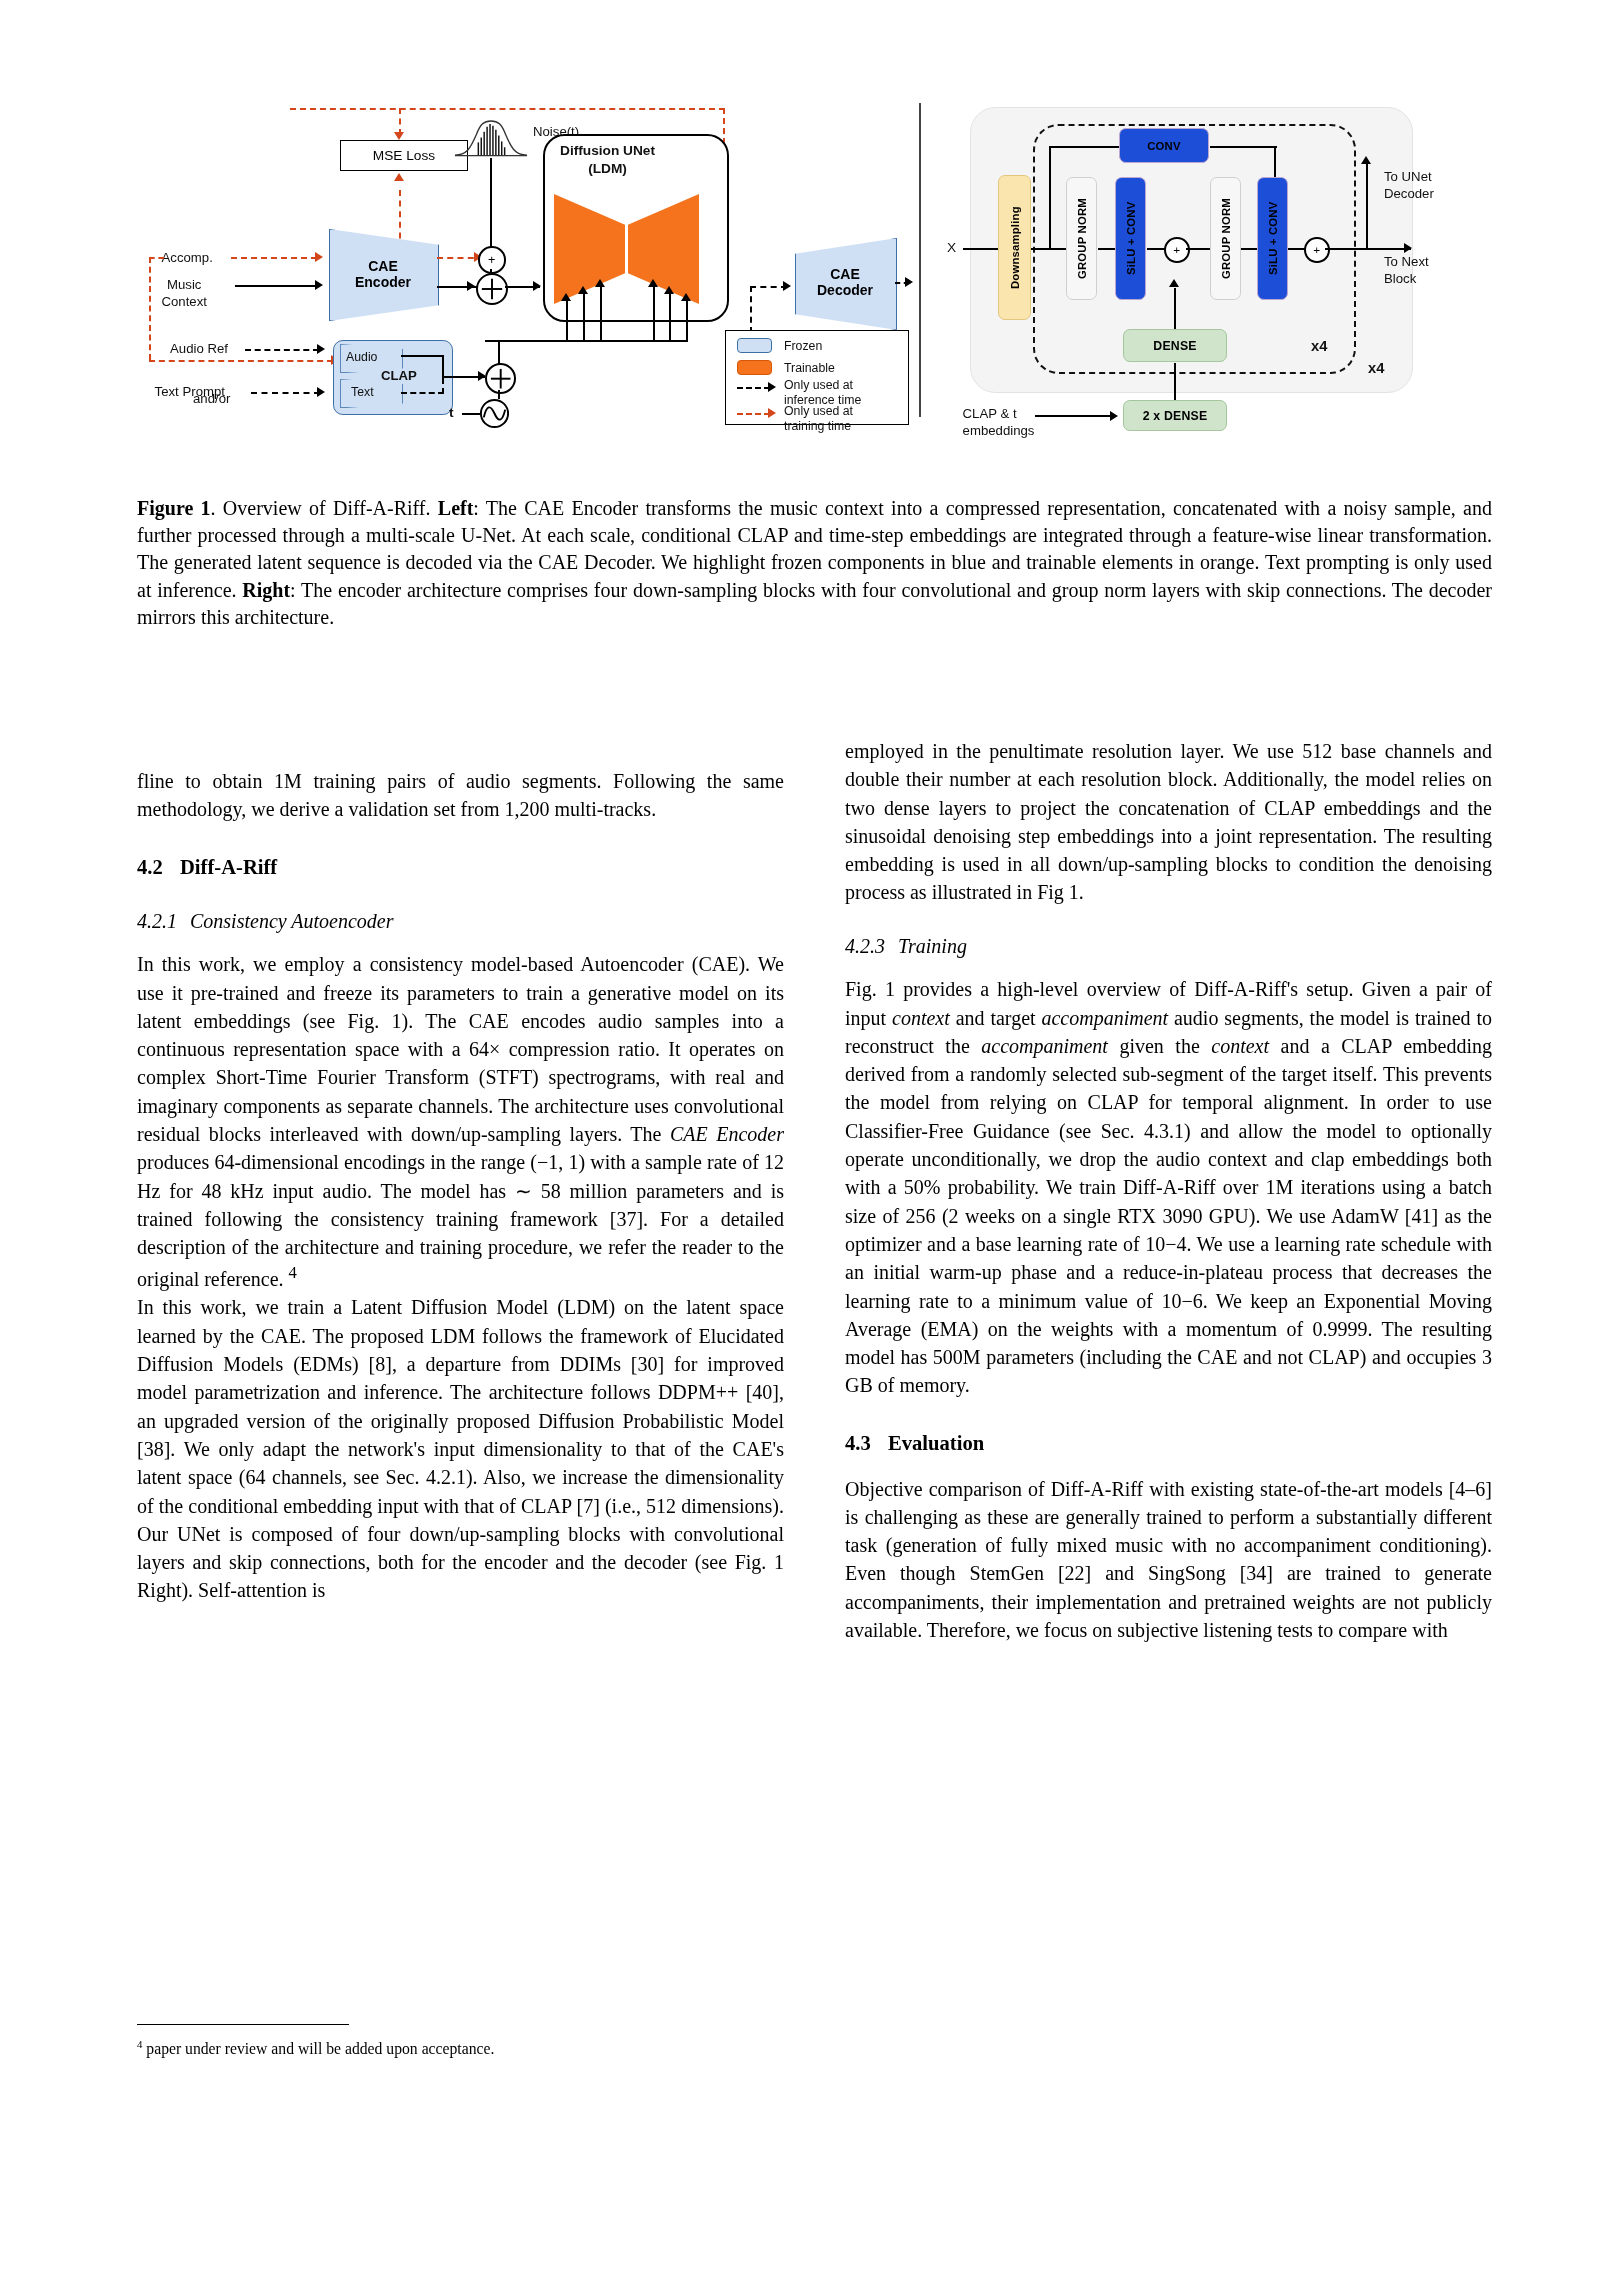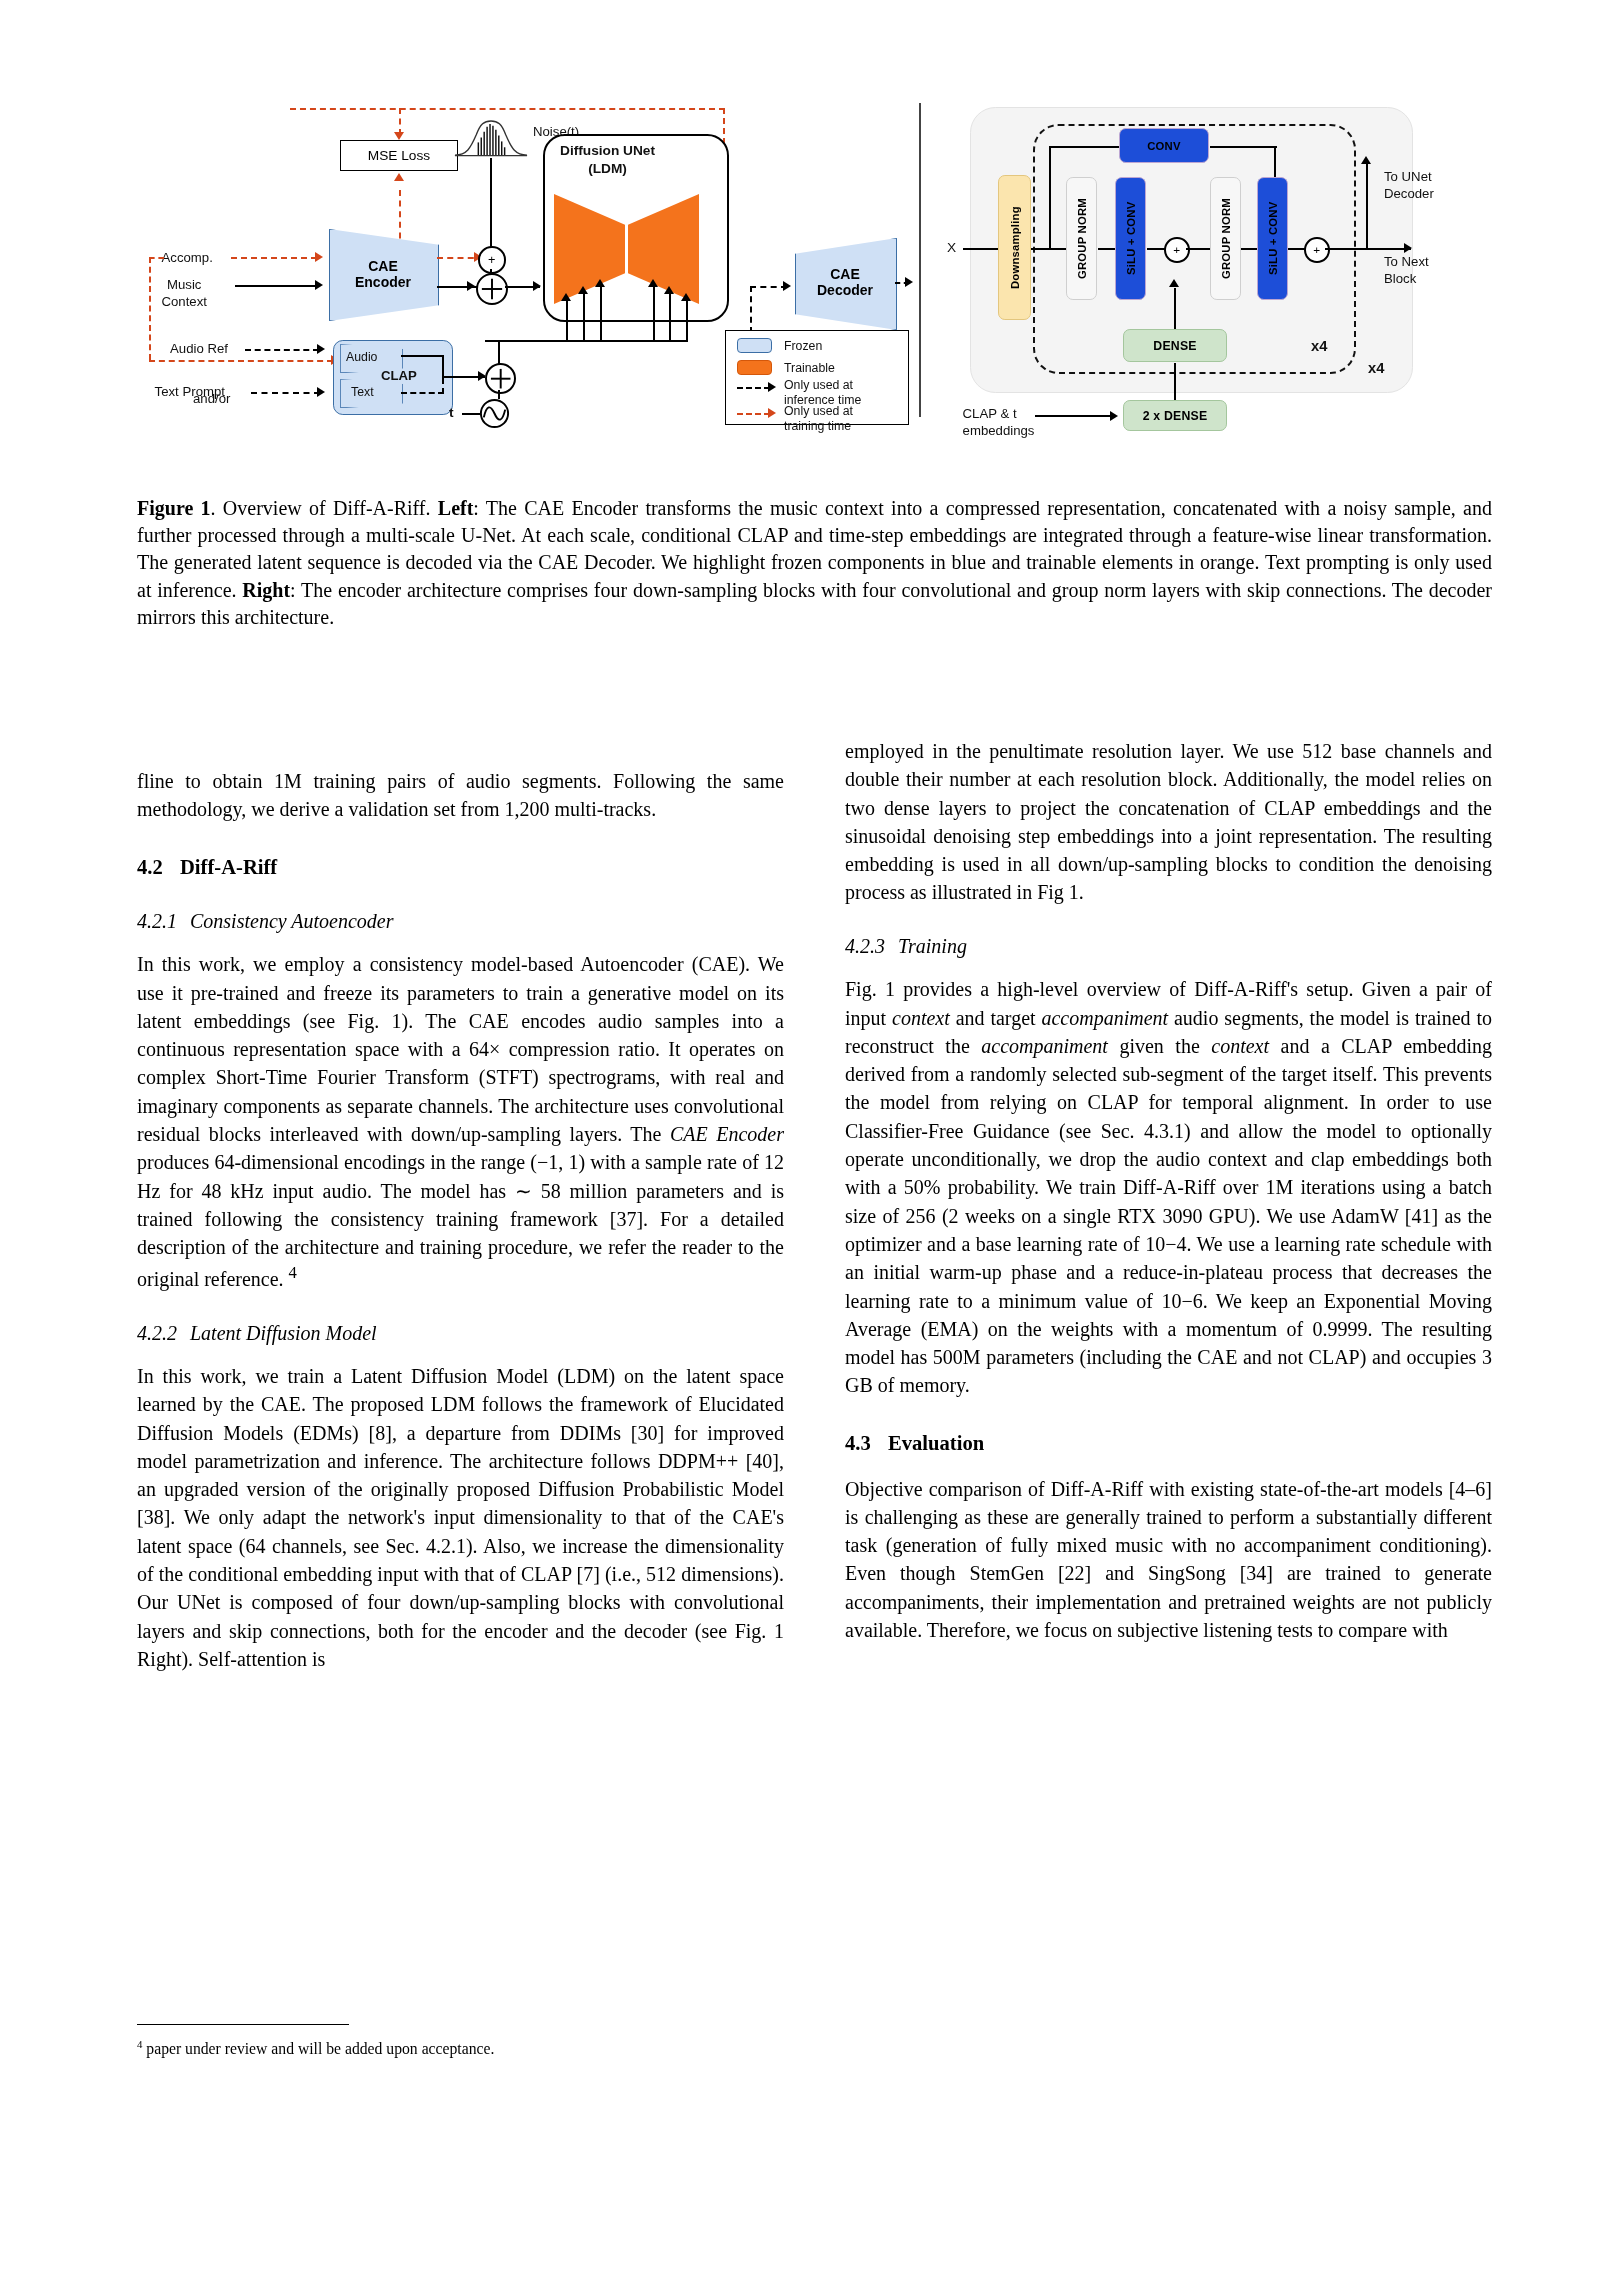--- a/index.html
+++ b/index.html
@@ -245,21 +245,21 @@
   <div class="figure-wrap">
 
     <div class="fig-left">
 
       <div class="rwire h" style="left:153px; top:14.7px; width:435px;"></div>
       <div class="rwire v" style="left:586px; top:14.7px; height:176px;"></div>
       <div class="rwire h" style="left:457px; top:191px; width:131px;"></div>
       <div class="rwire v" style="left:262px; top:14.7px; height:27.4px;"></div>
       <div class="arrowhead ah-d-red" style="left:257px; top:39px;"></div>
 
-      <div class="node" style="left:203px; top:47px; width:118px; height:31px; border:1.6px solid #000; background:#fff;">
+      <div class="node" style="left:203px; top:47px; width:128px; height:31px; border:1.6px solid #000; background:#fff;">
         <span style="font-size:13.7px;">MSE Loss</span>
       </div>
 
       <div class="rwire v" style="left:262px; top:97px; height:59px;"></div>
       <div class="arrowhead ah-u-red" style="left:257px; top:80px;"></div>
 
       <svg style="position:absolute; left:316px; top:25.5px; width:76px; height:39px;" viewBox="0 0 78 40">
         <path d="M2 37 C14 37 18 30 24 16 C28 5 32 2 39 2 C46 2 50 5 54 16 C60 30 64 37 76 37" fill="none" stroke="#333" stroke-width="1.4"></path>
         <g stroke="#111" stroke-width="1.5">
           <line x1="26" y1="37" x2="26" y2="24"></line>
@@ -501,21 +501,20 @@
 
   <div class="col left">
     <p>fline to obtain 1M training pairs of audio segments. Following the same methodology, we derive a validation set from 1,200 multi-tracks.</p>
 
     <h2 class="sec"><span class="num">4.2</span><span>Diff-A-Riff</span></h2>
 
     <h3 class="subsec"><span class="num">4.2.1</span><span>Consistency Autoencoder</span></h3>
 
     <p><span>In this work, we employ a consistency model-based Autoencoder (CAE). We use it pre-trained and freeze its parameters to train a generative model on its latent embeddings (see Fig. 1). The CAE encodes audio samples into a continuous representation space with a 64× compression ratio. It operates on complex Short-Time Fourier Transform (STFT) spectrograms, with real and imaginary components as separate channels. The architecture uses convolutional residual blocks interleaved with down/up-sampling layers. The </span><em>CAE Encoder</em><span> produces 64-dimensional encodings in the range (−1, 1) with a sample rate of 12 Hz for 48 kHz input audio. The model has ∼ 58 million parameters and is trained following the consistency training framework [37]. For a detailed description of the architecture and training procedure, we refer the reader to the original reference. </span><sup>4</sup></p>
 
-    <h3 class="subsec"><span class="num">4.2.2</span><span>Latent Diffusion Model</span></h3>
 
     <p>In this work, we train a Latent Diffusion Model (LDM) on the latent space learned by the CAE. The proposed LDM follows the framework of Elucidated Diffusion Models (EDMs) [8], a departure from DDIMs [30] for improved model parametrization and inference. The architecture follows DDPM++ [40], an upgraded version of the originally proposed Diffusion Probabilistic Model [38]. We only adapt the network's input dimensionality to that of the CAE's latent space (64 channels, see Sec. 4.2.1). Also, we increase the dimensionality of the conditional embedding input with that of CLAP [7] (i.e., 512 dimensions). Our UNet is composed of four down/up-sampling blocks with convolutional layers and skip connections, both for the encoder and the decoder (see Fig. 1 Right). Self-attention is</p>
   </div>
 
   <div class="footnote-rule"></div>
   <div class="footnote"><sup>4</sup> <span>paper under review and will be added upon acceptance.</span></div>
 
   <div class="col right">
     <p>employed in the penultimate resolution layer. We use 512 base channels and double their number at each resolution block. Additionally, the model relies on two dense layers to project the concatenation of CLAP embeddings and the sinusoidal denoising step embeddings into a joint representation. The resulting embedding is used in all down/up-sampling blocks to condition the denoising process as illustrated in Fig 1.</p>
 

